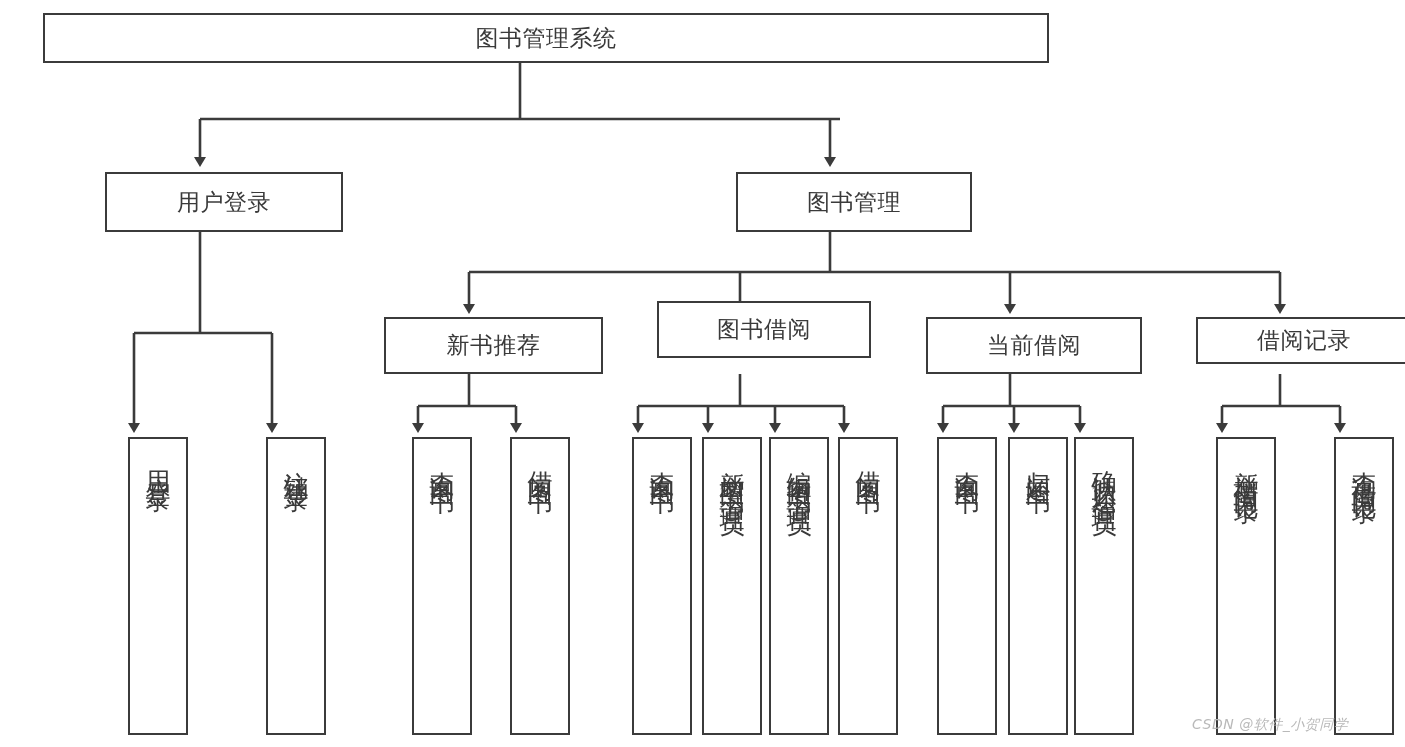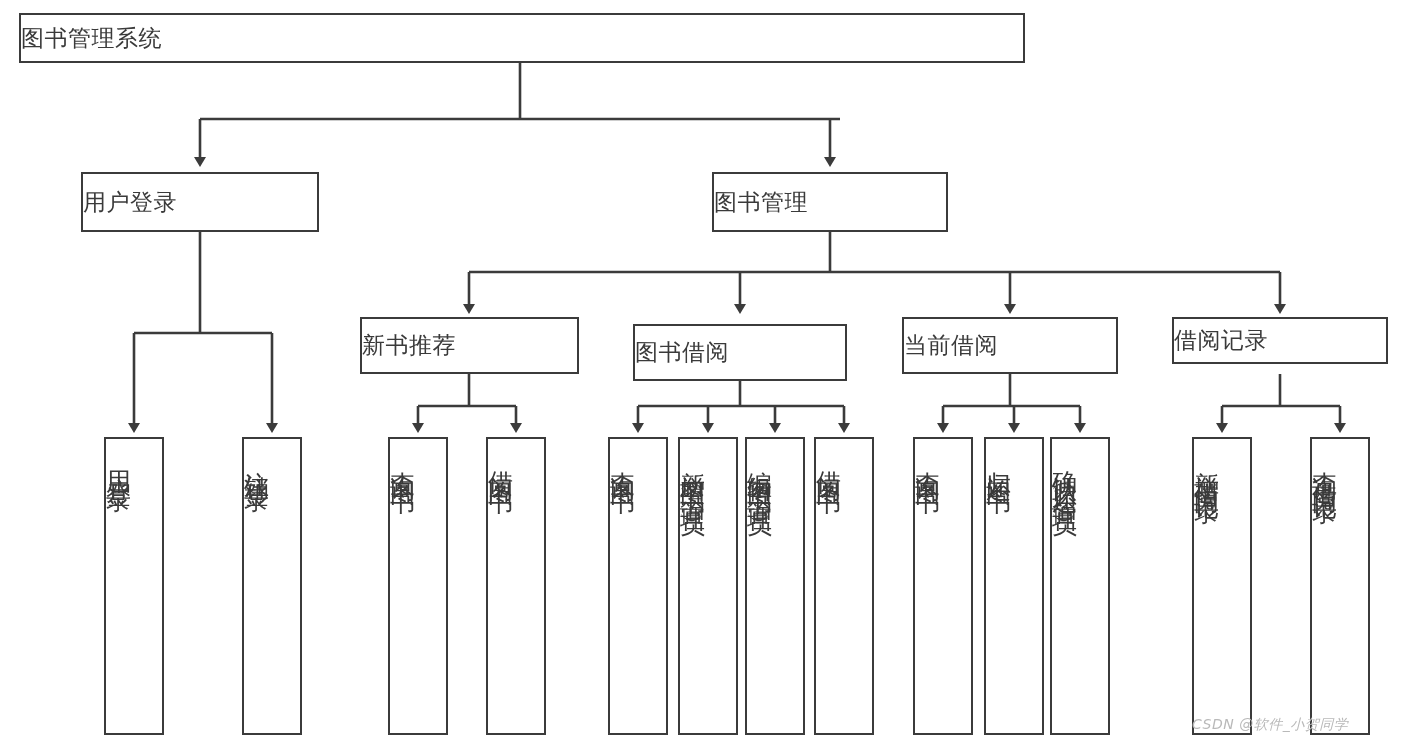--- a/index.html
+++ b/index.html
@@ -26,22 +26,23 @@
     height: 747px;
     pointer-events: none;
   }
   .node {
     position: absolute;
     box-sizing: border-box;
     background: #ffffff;
     border: 2px solid #3b3b3b;
     display: flex;
     align-items: center;
-    justify-content: flex-start;
+    justify-content: center;
     z-index: 2;
+    margin-left: 24px;
   }
   .node .label {
     display: block;
     text-align: center;
     color: #3a3a3a;
     line-height: 1.05;
     white-space: nowrap;
   }
   
   .node.horiz .label {
@@ -136,21 +137,21 @@
   <div class="node horiz" style="left:81px; top:172px; width:238px; height:60px;">
     <span class="label">用户登录</span>
   </div>
   <div class="node horiz" style="left:360px; top:317px; width:219px; height:57px;">
     <span class="label">新书推荐</span>
   </div>
 
   <div class="node horiz" style="left:712px; top:172px; width:236px; height:60px;">
     <span class="label">图书管理</span>
   </div>
-  <div class="node horiz" style="left:633px; top:324px; width:214px; height:57px;">
+  <div class="node horiz" style="left:633px; top:301px; width:214px; height:57px;">
     <span class="label">图书借阅</span>
   </div>
   <div class="node horiz" style="left:902px; top:317px; width:216px; height:57px;">
     <span class="label">当前借阅</span>
   </div>
   <div class="node horiz" style="left:1172px; top:317px; width:216px; height:47px;">
     <span class="label">借阅记录</span>
   </div>
 
   <div class="node vert" style="left:104px; top:437px; width:60px; height:298px;">

